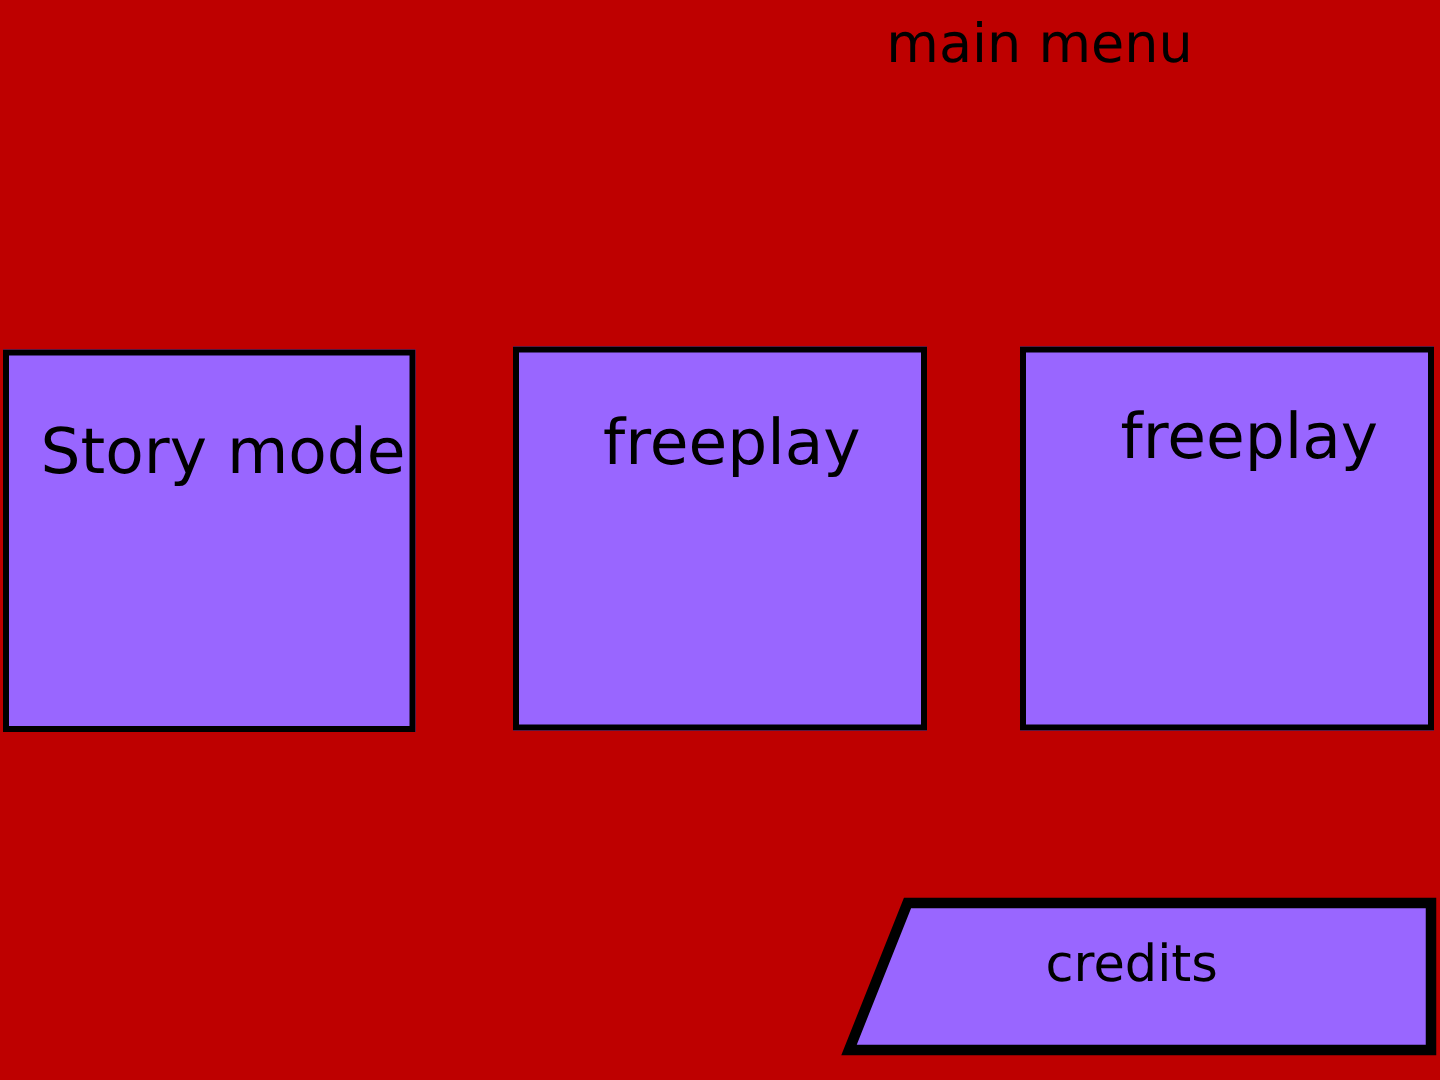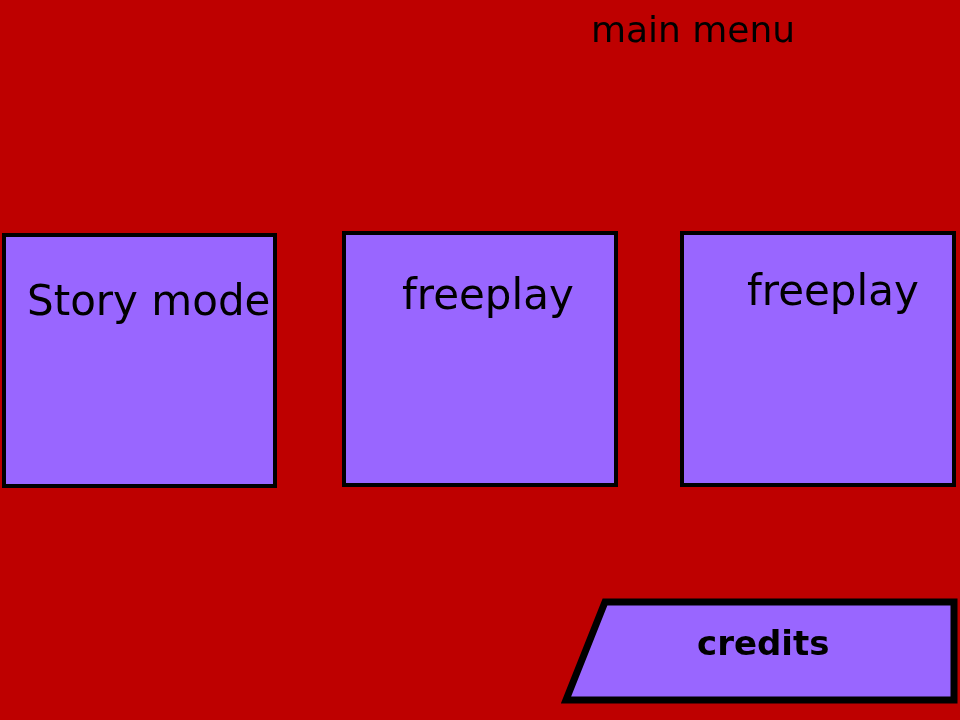--- a/index.html
+++ b/index.html
@@ -84,21 +84,20 @@
     top: 35px;
   }
 
   
   #btn-credits {
     position: absolute;
     left: 560px;
     top: 596px;
     width: 398px;
     height: 110px;
-    font-weight: bold;
   }
   #btn-credits svg {
     position: absolute;
     left: 0;
     top: 0;
     display: block;
   }
   #credits-label {
     position: absolute;
     left: 137px;

